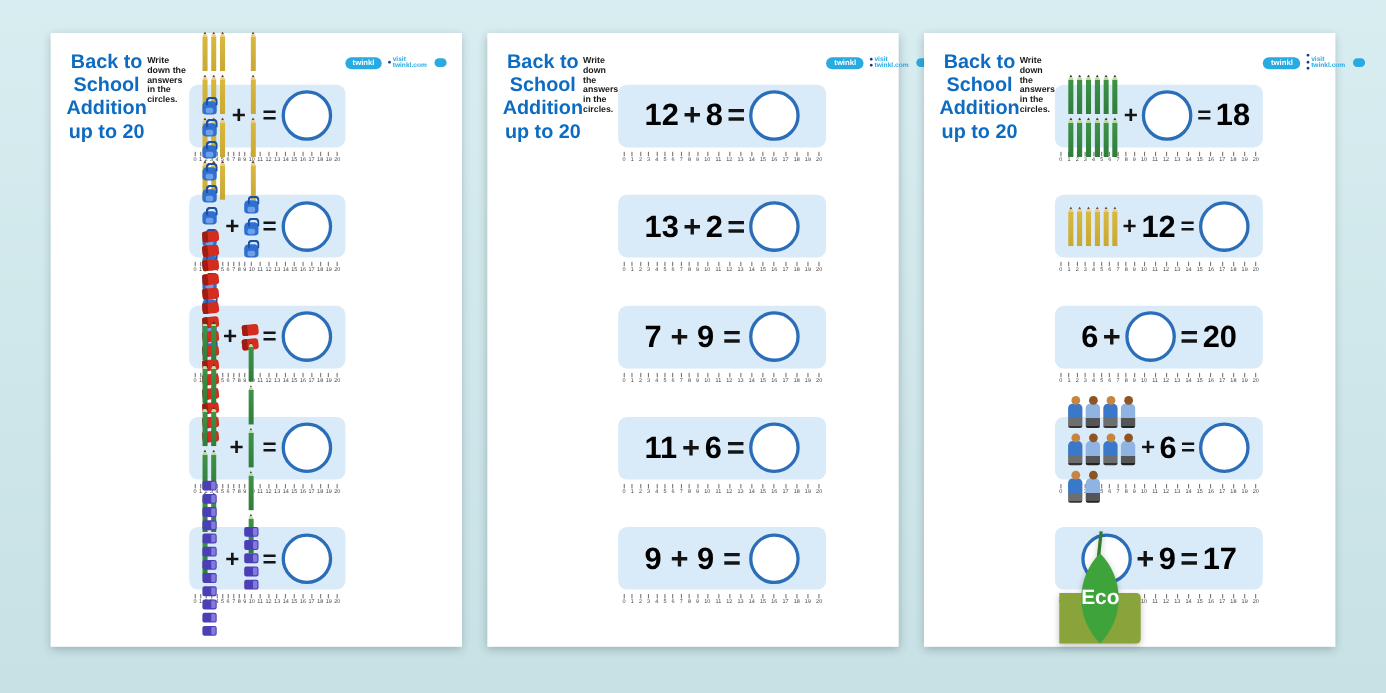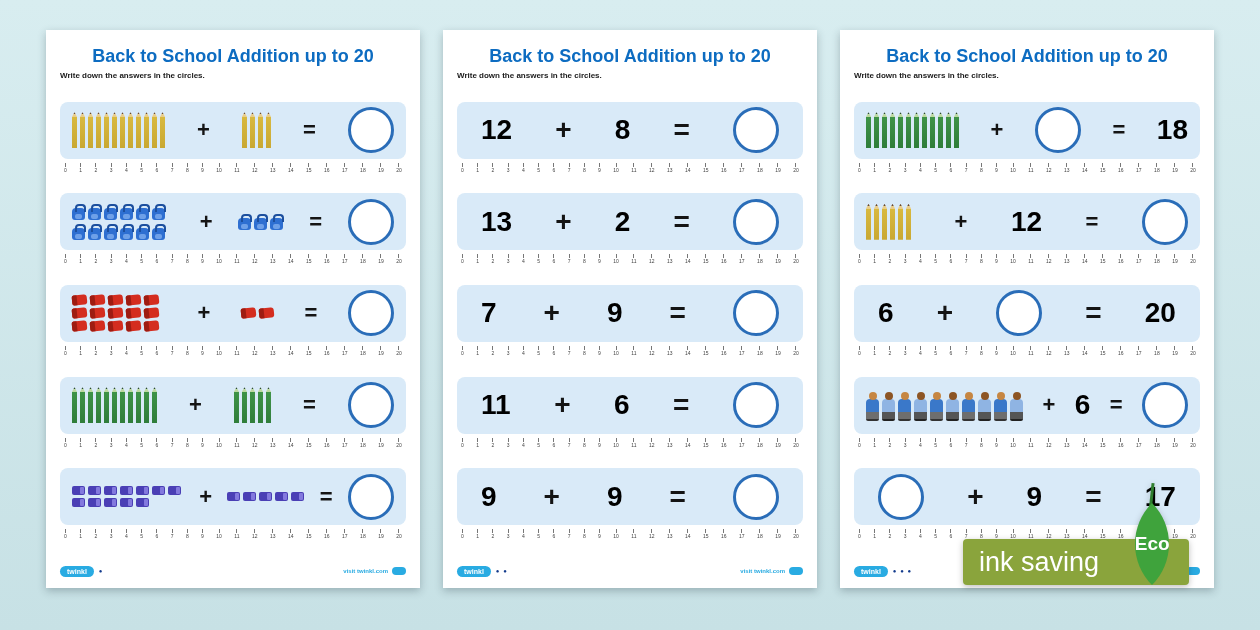--- a/index.html
+++ b/index.html
@@ -5,21 +5,21 @@
   * { margin:0; padding:0; box-sizing:border-box; }
   html,body { width:1260px; height:630px; }
   body {
     background:linear-gradient(180deg,#d8edf0 0%,#c7e1e5 100%);
     font-family:"Liberation Sans", sans-serif;
     position:relative; overflow:hidden;
   }
   .page {
     position:absolute; top:30px; width:374px; height:558px; background:#fff;
     box-shadow:0 3px 8px rgba(40,60,70,.3);
-    display:flex; flex-direction:column; padding:16px 14px 8px;
+    display:flex; flex-direction:row; padding:16px 14px 8px;
   }
   .title { font-weight:bold; font-size:18px; text-align:center; color:#0d6cc1; }
   .subtitle { font-size:8px; font-weight:bold; color:#1a1a1a; margin-top:4px; }
   .rows { flex:1; display:flex; flex-direction:column; justify-content:space-evenly; margin-top:4px; }
   .qrow {
     background:#d9eaf8; border-radius:8px; height:57px;
     display:flex; align-items:center; justify-content:space-between; padding:0 12px; gap:4px;
   }
   .qrow.numeric { padding:0 24px; }
   .numberline { display:flex; justify-content:space-between; padding:0 4px; margin-top:4px; height:13px; }
@@ -1658,20 +1658,19 @@
         </div>
         <div class="site">
           <span>visit twinkl.com</span>
           <span class="minicloud"></span>
         </div>
       </div>
     </section>
   </div>
 
 <div class="eco">
-  <div class="ink">ink saving</div>
   <div class="leafwrap">
     <div class="stem"></div>
     <div class="leaf">
       <span>Eco</span>
     </div>
   </div>
 </div>
 
 </body></html>

